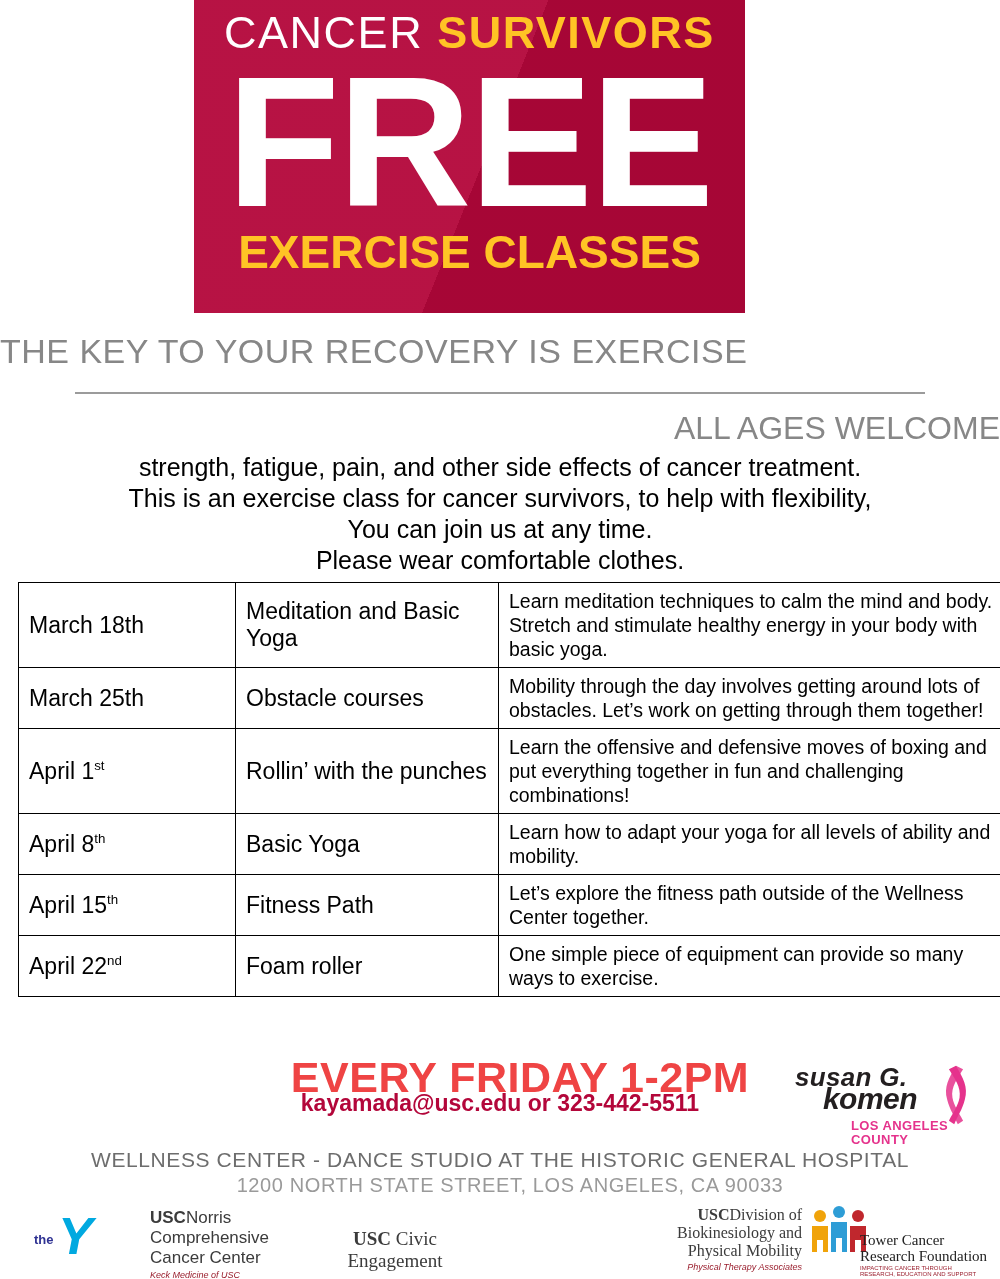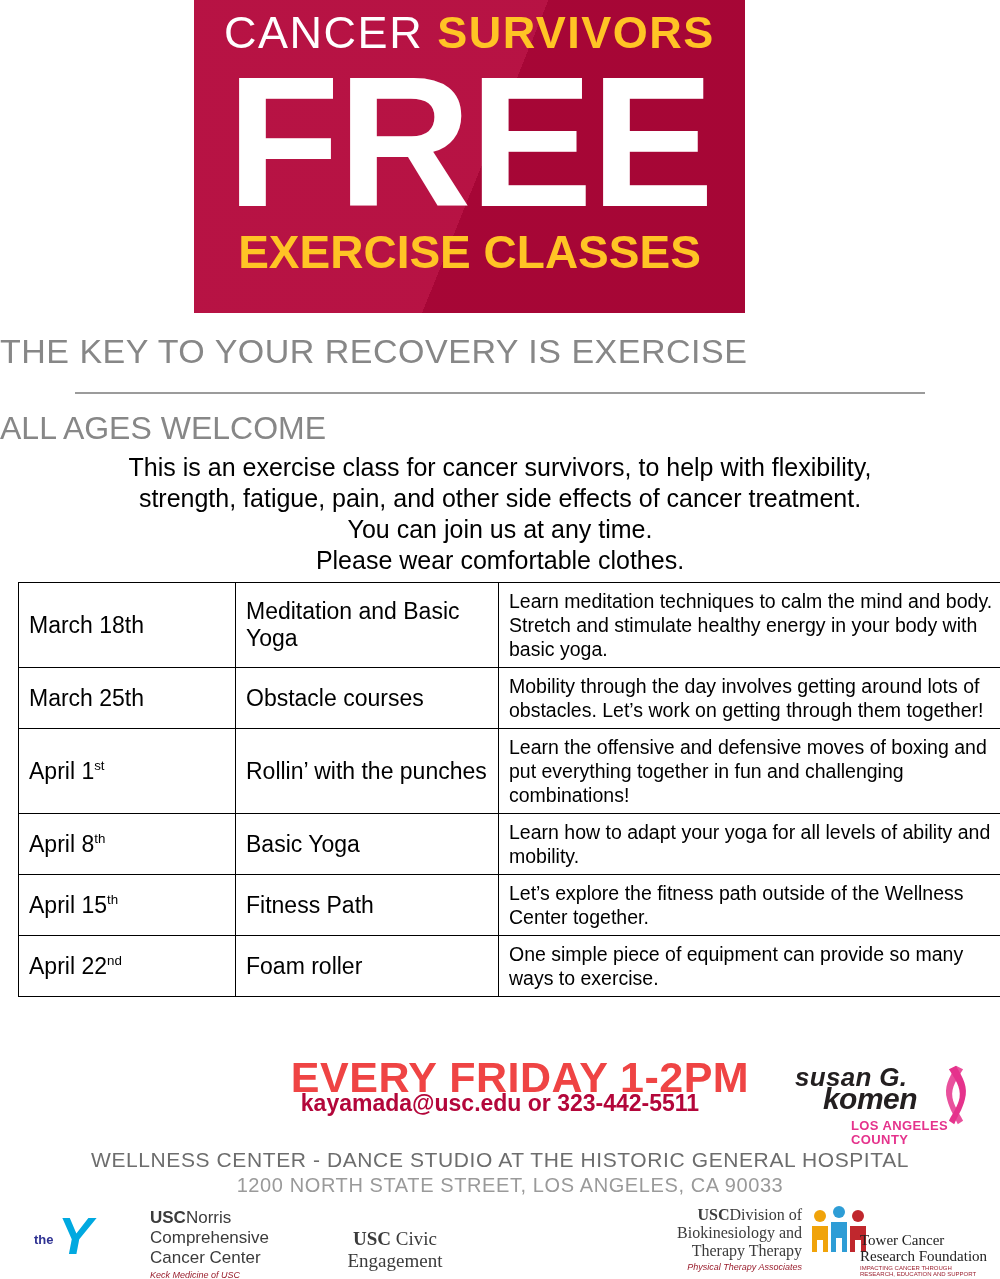--- a/index.html
+++ b/index.html
@@ -90,21 +90,21 @@
     top: 392px;
     width: 850px;
     height: 2px;
     background: #9b9b9b;
   }
   .all-ages {
     position: absolute;
     left: 0;
     top: 410px;
     width: 1000px;
-    text-align: left;
+    text-align: right;
     color: #878787;
     font-size: 32px;
     font-weight: 400;
   }
   .intro {
     position: absolute;
     left: 0;
     top: 452px;
     width: 1000px;
     text-align: center;
@@ -299,22 +299,22 @@
   <div class="banner-line1"><span>CANCER </span><span class="survivors">SURVIVORS</span></div>
   <div class="banner-free">FREE</div>
   <div class="banner-line3">EXERCISE CLASSES</div>
 </div>
 
 <div class="key-line">THE KEY TO YOUR  RECOVERY IS EXERCISE</div>
 <div class="rule"></div>
 <div class="all-ages">ALL AGES WELCOME</div>
 
 <div class="intro">
+  <div>strength, fatigue, pain, and other side effects of cancer treatment.</div>
   <div>This is an exercise class for cancer survivors, to help with flexibility,</div>
-  <div>strength, fatigue, pain, and other side effects of cancer treatment.</div>
   <div>You can join us at any time.</div>
   <div>Please wear comfortable clothes.</div>
 </div>
 
 <table class="schedule">
   <tbody>
     <tr>
       <td class="col-date"><span>March 18th</span><sup></sup></td>
       <td class="col-title">Meditation and Basic Yoga</td>
       <td class="col-desc">Learn meditation techniques to calm the mind and body. Stretch and stimulate healthy energy in your body with basic yoga.</td>
@@ -378,21 +378,21 @@
   </div>
 
   <div class="sp sp-civic">
     <div class="t"><b>USC</b> <span>Civic Engagement</span></div>
   </div>
 
 
   <div class="sp sp-div">
     <div class="l"><b>USC</b><span>Division of</span></div>
     <div class="l">Biokinesiology and</div>
-    <div class="l">Therapy Therapy</div>
+    <div class="l">Physical Mobility</div>
     <div class="l4">Physical Therapy Associates</div>
   </div>
 
   <div class="sp sp-tower">
     <svg class="figs" viewBox="0 0 62 60">
       <circle cx="12" cy="12" r="6" fill="#f0a30a"></circle>
       <path d="M4 22 h16 v26 h-5 v-12 h-6 v12 h-5 z" fill="#f0a30a"></path>
       <circle cx="31" cy="8" r="6" fill="#2e9dd6"></circle>
       <path d="M23 18 h16 v30 h-5 v-14 h-6 v14 h-5 z" fill="#2e9dd6"></path>
       <circle cx="50" cy="12" r="6" fill="#c0272d"></circle>

